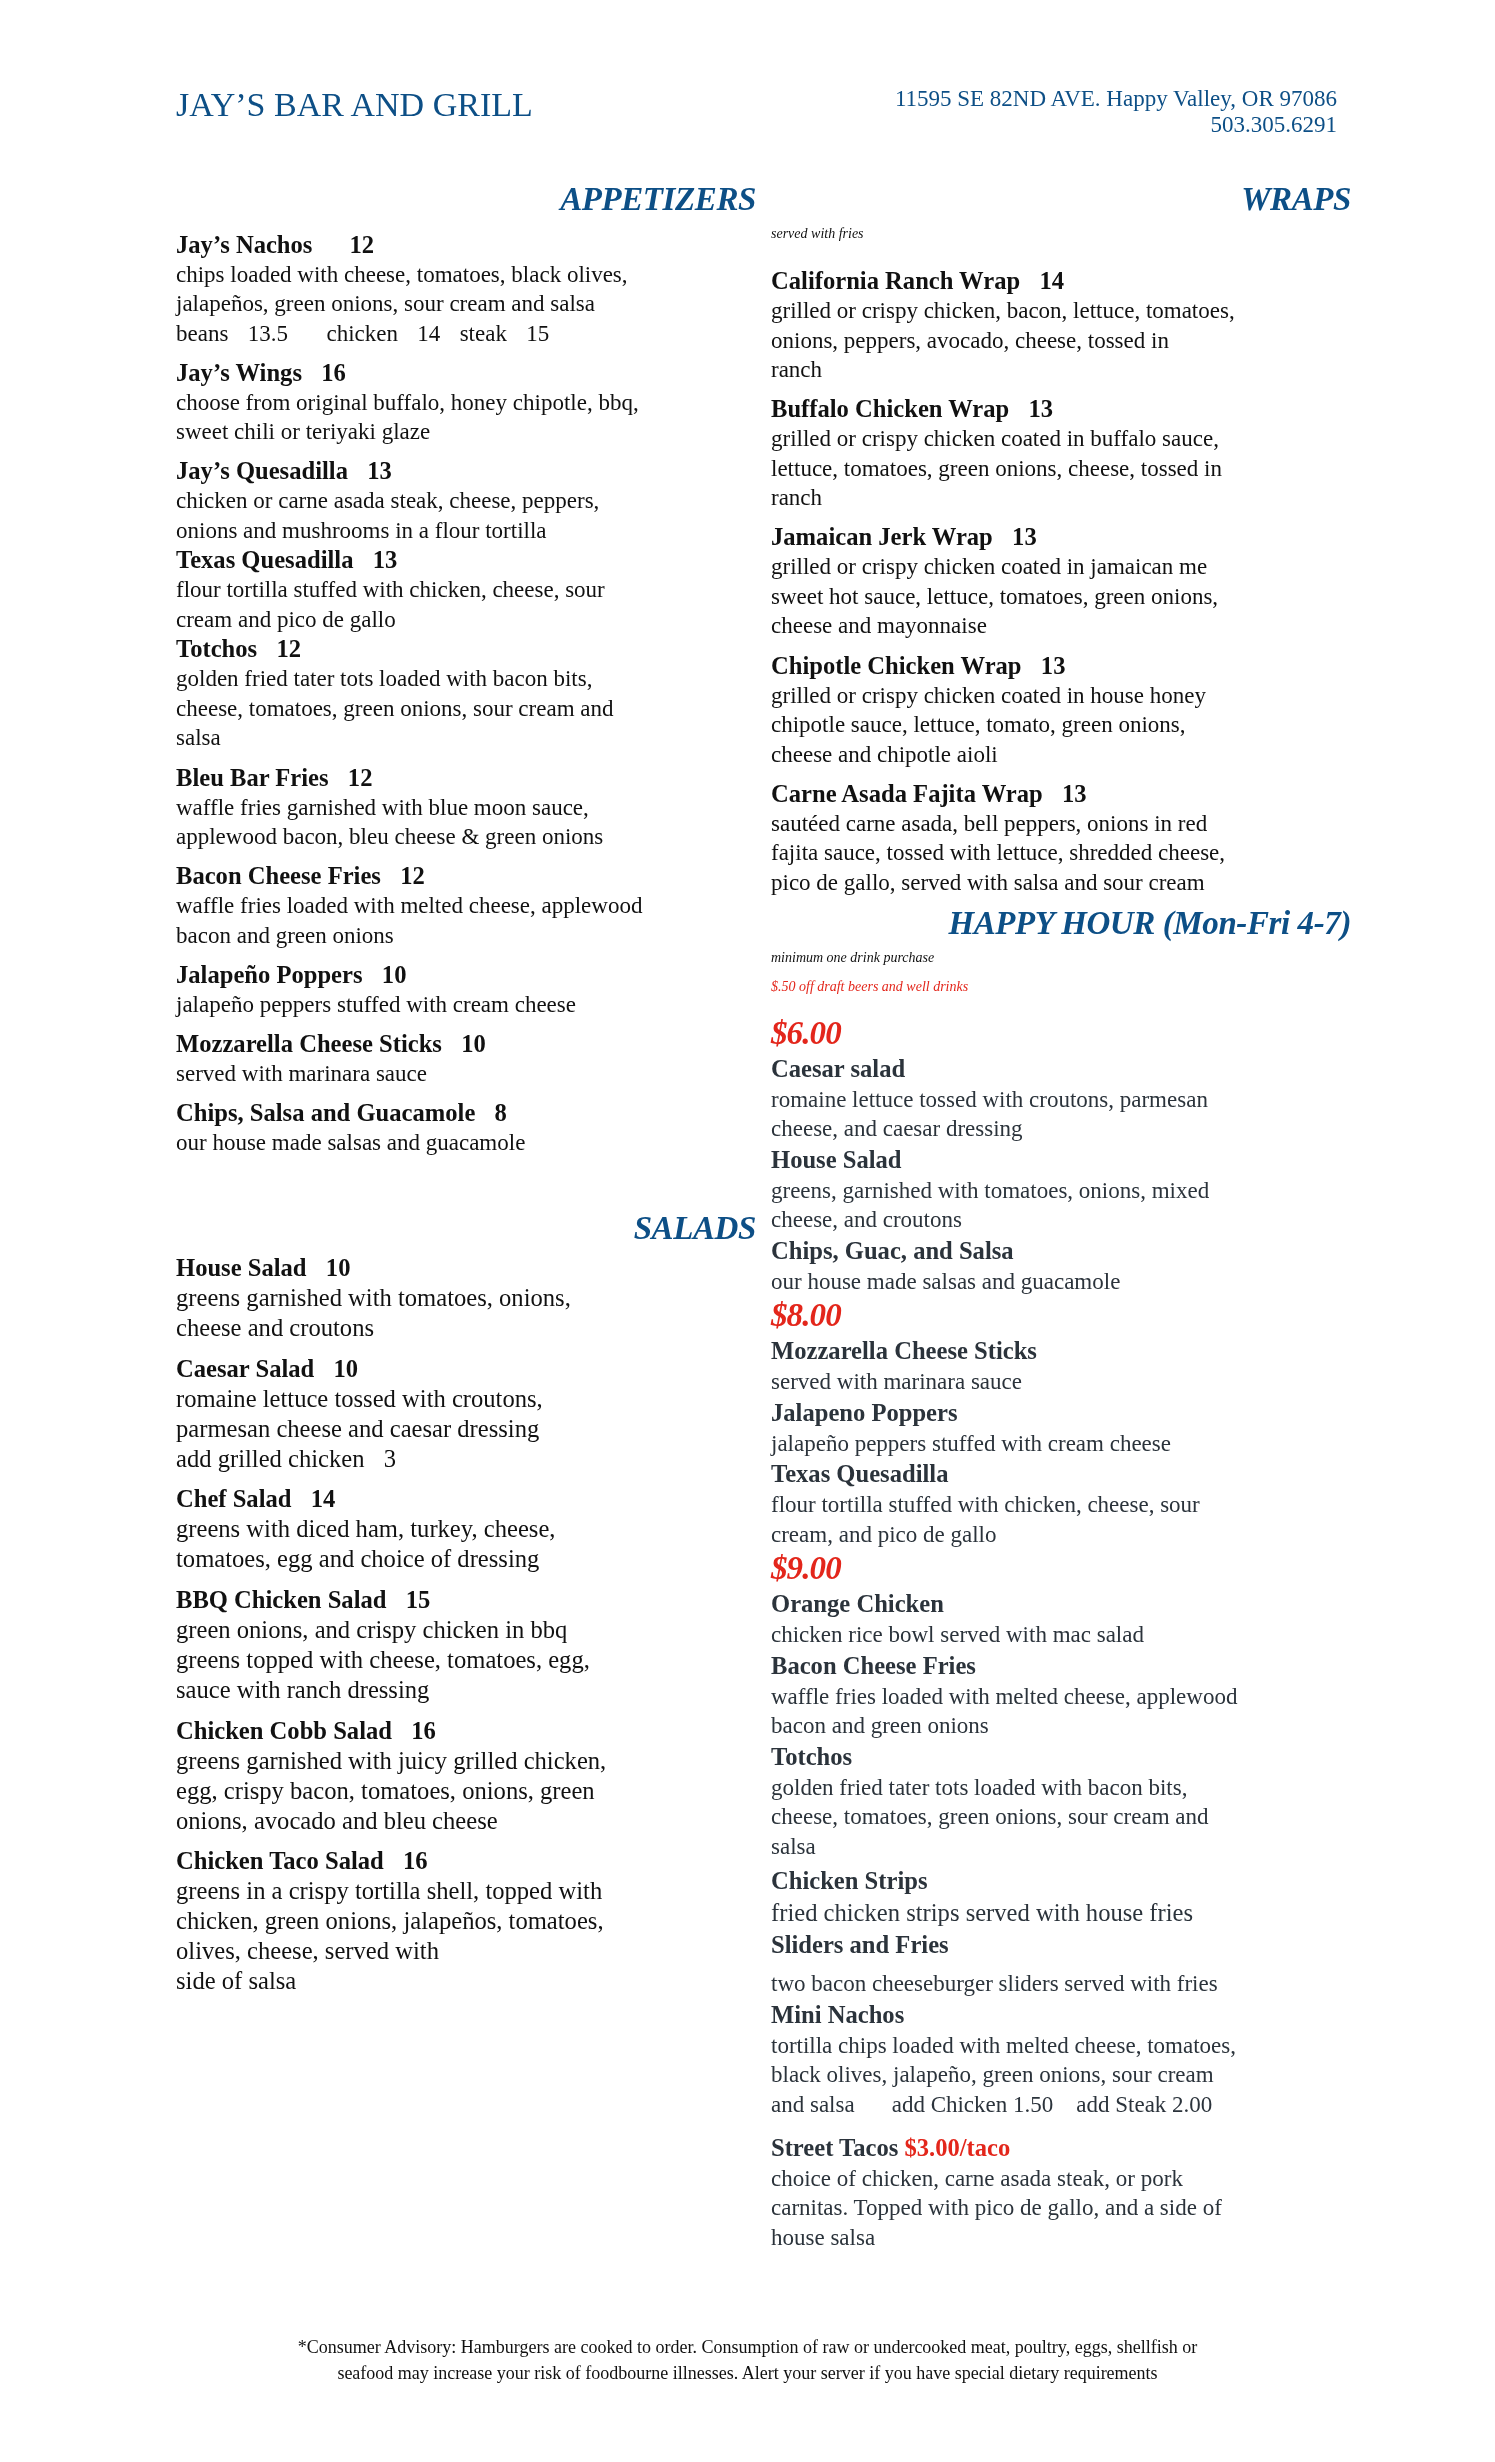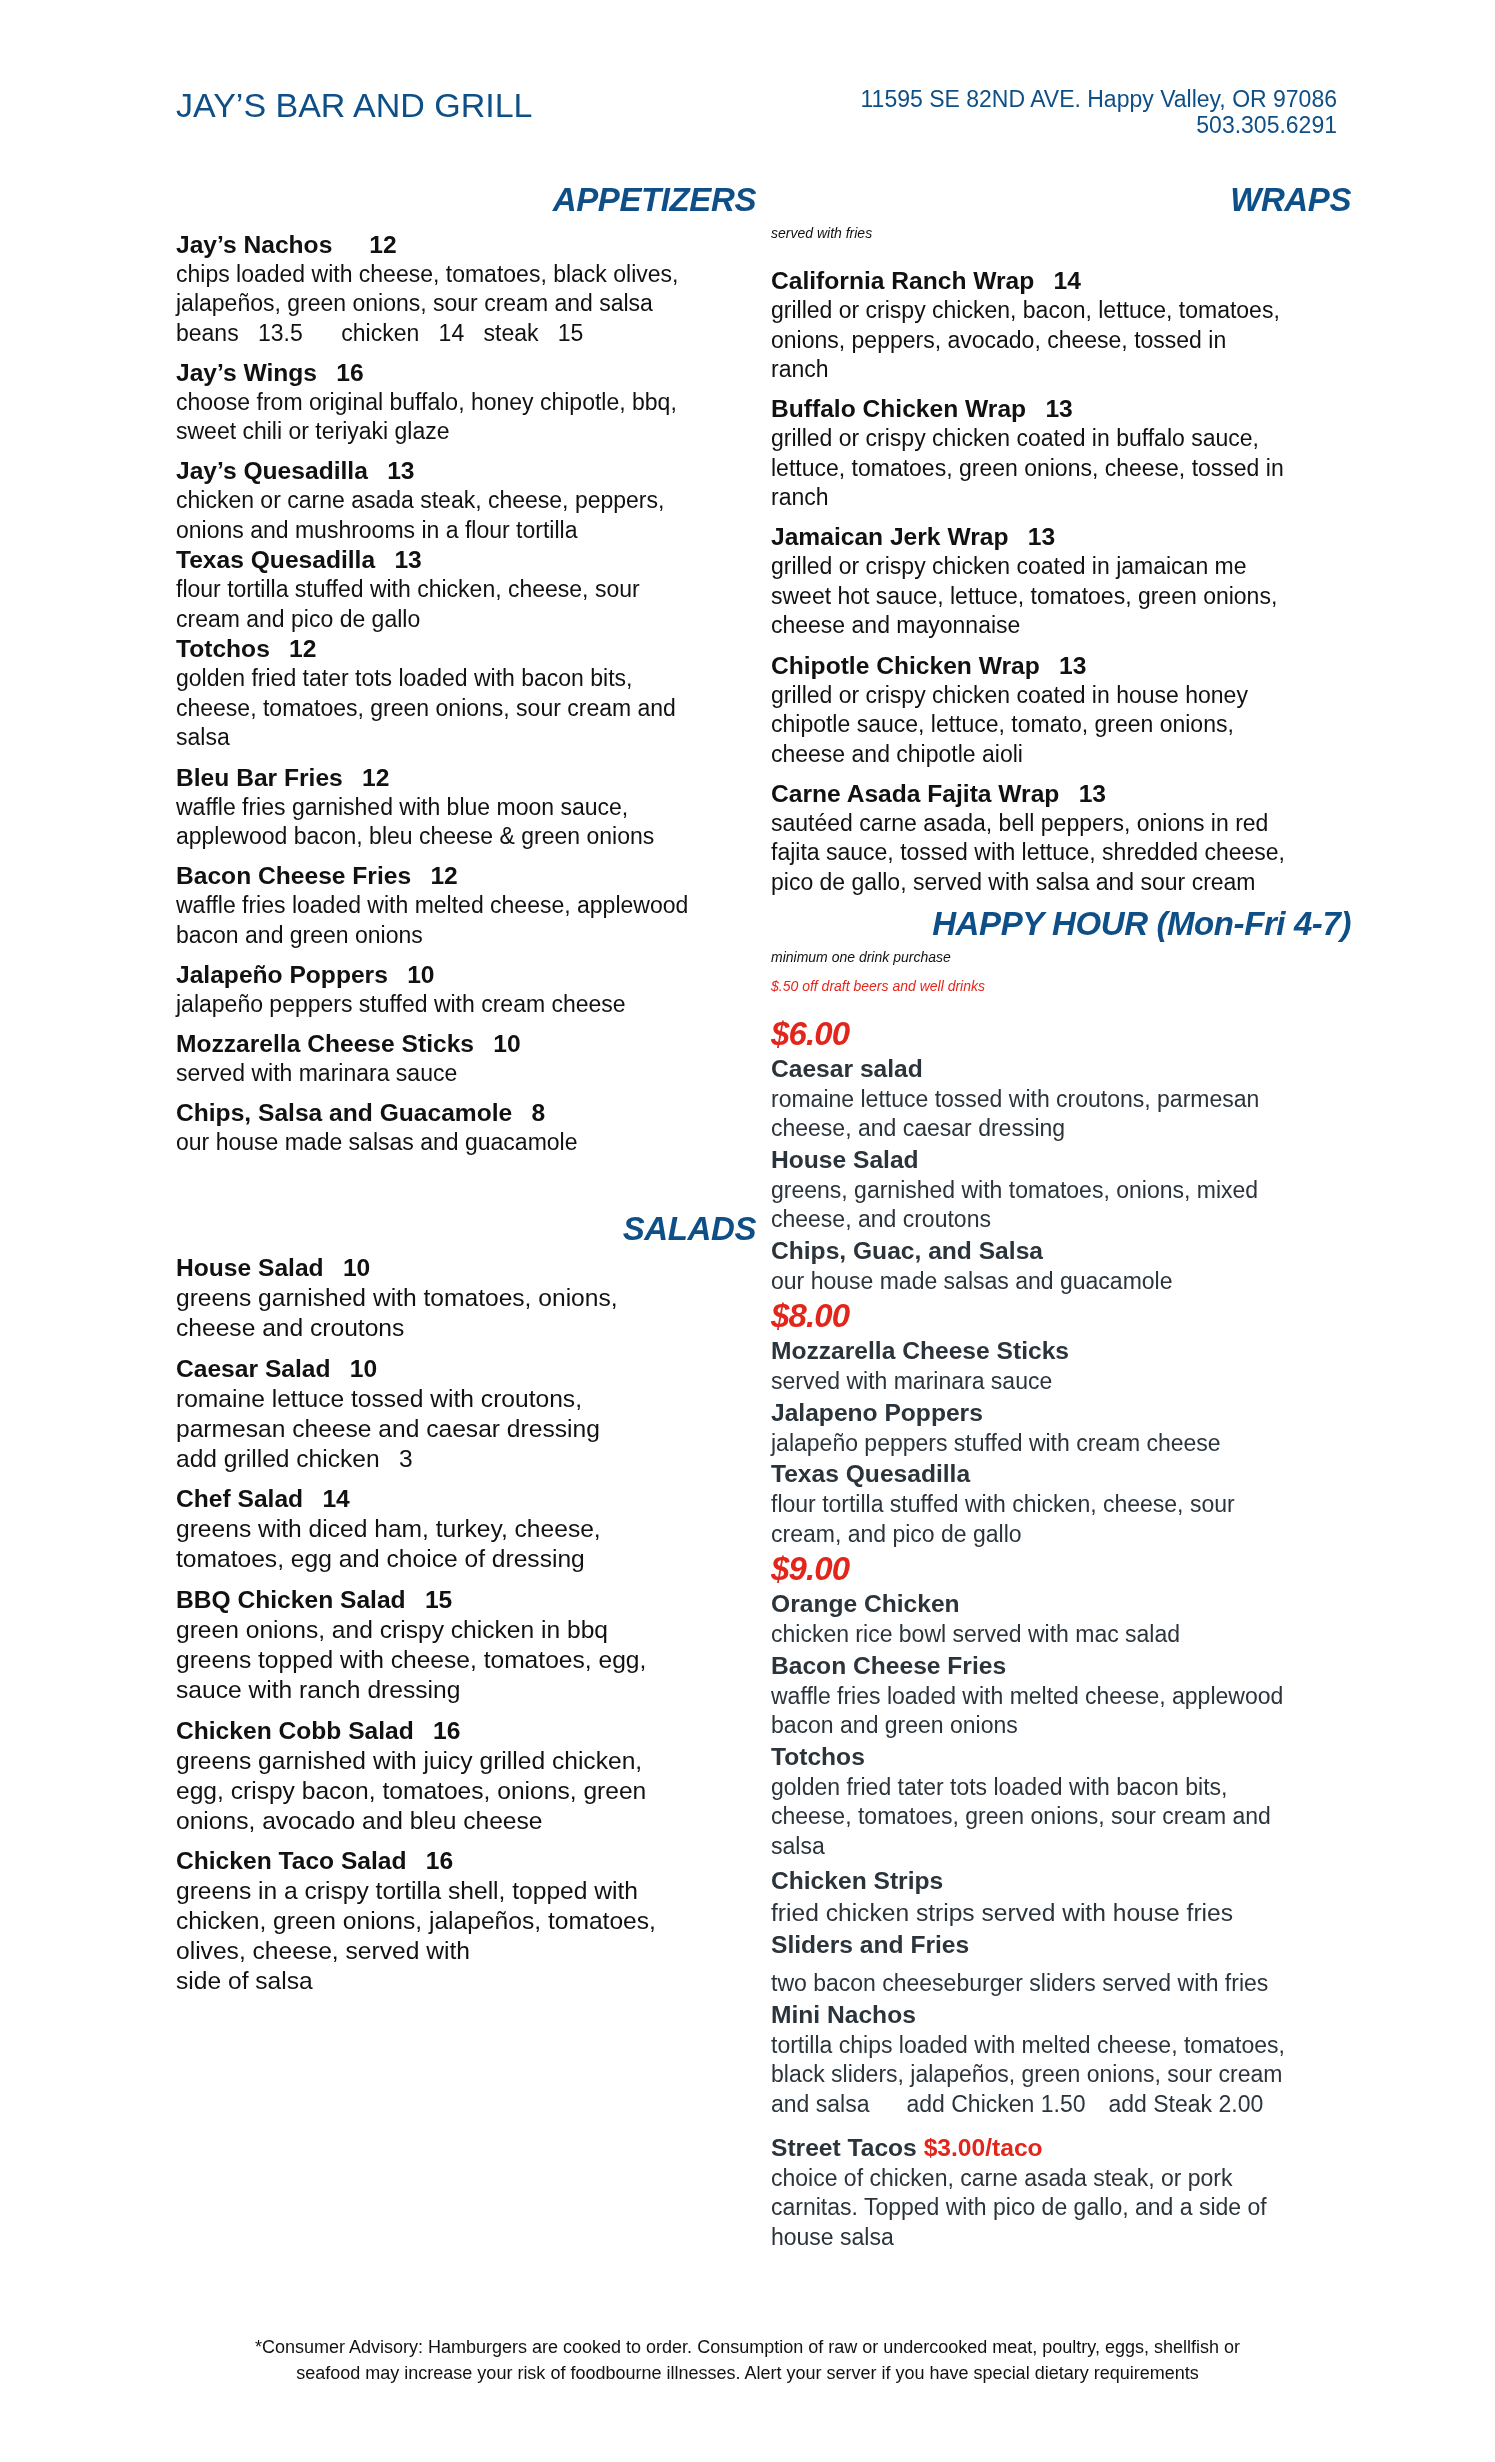--- a/index.html
+++ b/index.html
@@ -1,18 +1,18 @@
 <!DOCTYPE html>
 <html style="font-size:14px"><head>
 <meta charset="utf-8">
 <style>
   html, body { margin: 0; padding: 0; background: #ffffff; }
   body { width: 1495px; height: 2462px; position: relative; overflow: hidden;
          font-family: "Liberation Sans", sans-serif; color: #111111; }
-  .page { position: absolute; left: 0; top: 0; width: 1495px; height: 2462px; }
+  .page { position: absolute; left: 0; top: 0; width: 1495px; height: 2462px; font-family: Liberation Serif, serif; }
 
   .title { position: absolute; left: 176px; top: 86px; font-size: 34px; color: #0d4f86;
            letter-spacing: 0px; font-weight: normal; }
   .address { position: absolute; right: 158px; top: 86px; text-align: right; font-size: 23px;
              color: #0d4f86; line-height: 26px; }
 
   .col { position: absolute; top: 180px; }
   .col-left { left: 176px; width: 580px; }
   .col-right { left: 771px; width: 580px; }
 
@@ -325,21 +325,21 @@
       <div class="item tight">
         <div class="item-title">Sliders and Fries</div>
         <div class="item-desc" style="margin-top:8.8px">
           <div>two bacon cheeseburger sliders served with fries</div>
         </div>
       </div>
       <div class="item tight">
         <div class="item-title">Mini Nachos</div>
         <div class="item-desc">
           <div>tortilla chips loaded with melted cheese, tomatoes,</div>
-          <div>black sliders, jalapeños, green onions, sour cream</div>
+          <div>black olives, jalapeño, green onions, sour cream</div>
           <div><span>and salsa</span><span class="sp" style="width:37px"></span><span>add Chicken 1.50</span><span class="sp" style="width:23px"></span><span>add Steak 2.00</span></div>
         </div>
       </div>
 
       <div class="item" style="margin-top:12.3px">
         <div class="item-title"><span>Street Tacos</span> <span class="red-inline">$3.00/taco</span></div>
         <div class="item-desc">
           <div>choice of chicken, carne asada steak, or pork</div>
           <div>carnitas. Topped with pico de gallo, and a side of</div>
           <div>house salsa</div>

